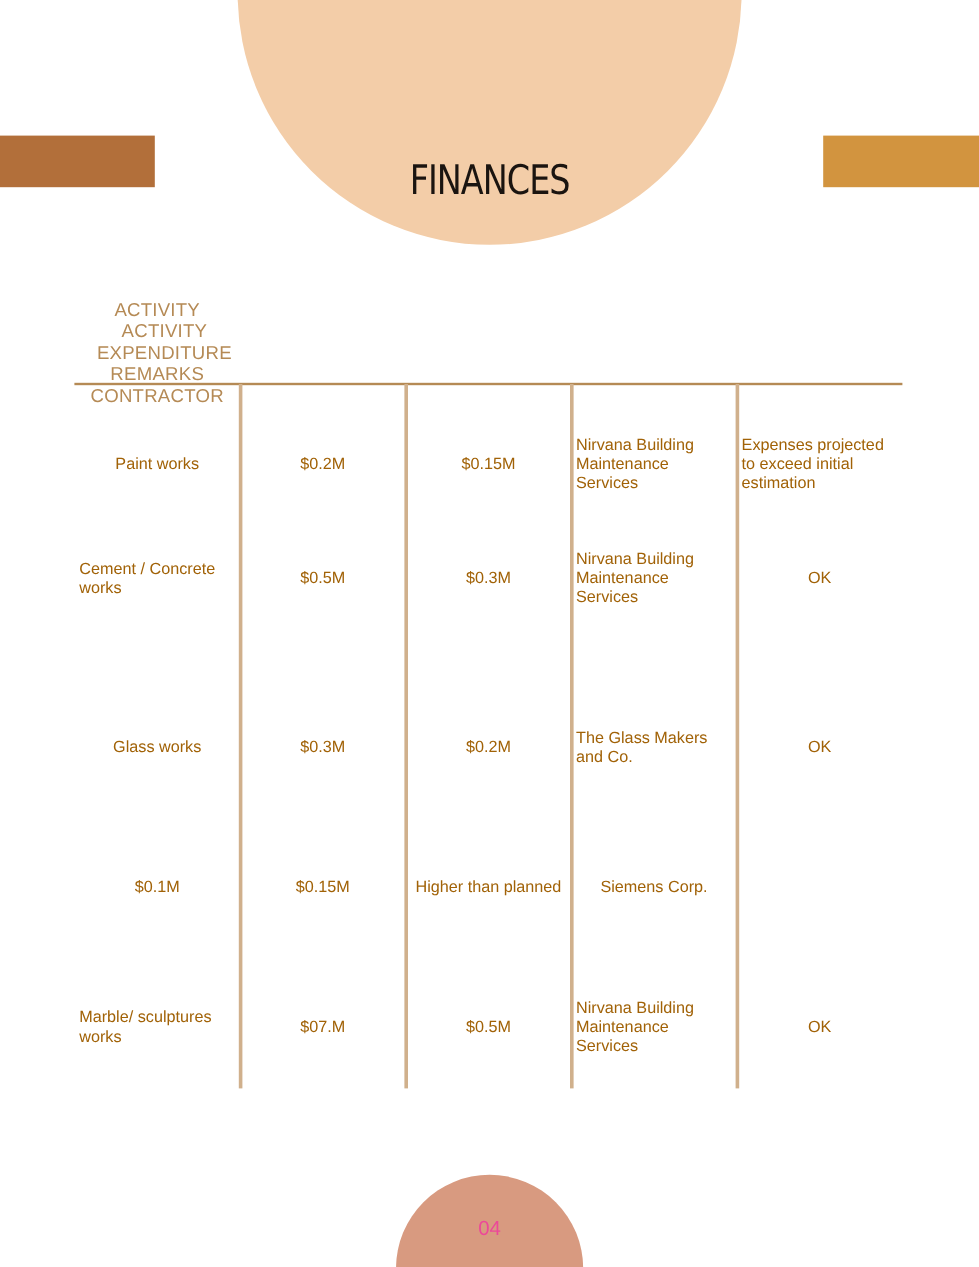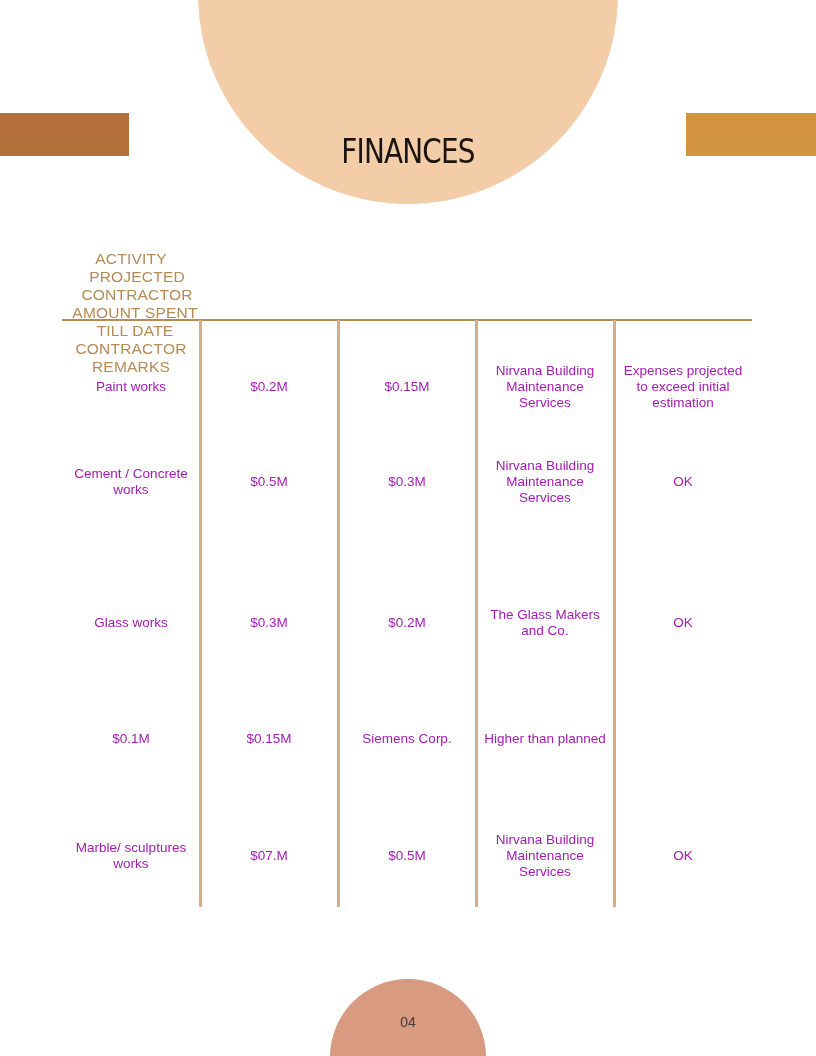--- a/index.html
+++ b/index.html
@@ -23,47 +23,46 @@
     .header-row { position: absolute; top: 250px; left: 62px; width: 690px; height: 44px; display: flex; flex-direction: column; }
     .hcell {
       width: 138px; display: flex; align-items: center; justify-content: center; text-align: center;
       color: #b58a55; font-size: 15.5px; line-height: 18px; letter-spacing: 0.2px;
     }
     .hline { position: absolute; top: 319px; left: 62px; width: 690px; height: 1.5px; background: #b58a55; }
     .vline { position: absolute; top: 320px; width: 3px; height: 587px; background: #d0b08c; }
 
     .row { position: absolute; left: 62px; width: 690px; display: flex; height: 60px; }
     .cell {
-      width: 138px; display: flex; align-items: center; justify-content: center; text-align: center;
-      color: #a21caf; font-size: 13.5px; line-height: 16px; padding: 0 4px; box-sizing: border-box; margin-top: 16px;
+      width: 138px; display: flex; align-items: center; justify-content: center; 
+      color: #a16207; font-size: 13.5px; line-height: 16px; padding: 0 4px; box-sizing: border-box; margin-top: 16px;
     }
 
     .page-circle {
       position: absolute; left: 330px; top: 979px; width: 156px; height: 156px; border-radius: 50%;
       background: #d89a80;
     }
     .page-num {
       position: absolute; left: 330px; width: 156px; top: 1014px; text-align: center;
-      color: #404040; font-size: 14px;
+      color: #ec4899; font-size: 17px;
     }
   </style>
 </head>
 <body>
 
 <div class="top-circle"></div>
 <div class="bar-left"></div>
 <div class="bar-right"></div>
 <h1 class="title">FINANCES</h1>
 
 <div class="header-row">
   <div class="hcell" style="width:138px">ACTIVITY</div>
-  <div class="hcell" style="width:138px;padding:0 6px">PROJECTED CONTRACTOR</div>
-  <div class="hcell" style="width:138px;padding:0 4px">AMOUNT SPENT TILL DATE</div>
+  <div class="hcell" style="width:138px;padding:0 6px">ACTIVITY EXPENDITURE</div>
+  <div class="hcell" style="width:138px">REMARKS</div>
   <div class="hcell" style="width:138px">CONTRACTOR</div>
-  <div class="hcell" style="width:138px">REMARKS</div>
 </div>
 
 <div class="hline"></div>
 <div class="vline" style="left:199px"></div>
 <div class="vline" style="left:337px"></div>
 <div class="vline" style="left:475px"></div>
 <div class="vline" style="left:613px"></div>
 
 <div class="row" style="top:349px">
   <div class="cell">Paint works</div>
@@ -85,22 +84,22 @@
   <div class="cell">Glass works</div>
   <div class="cell">$0.3M</div>
   <div class="cell">$0.2M</div>
   <div class="cell">The Glass Makers and Co.</div>
   <div class="cell">OK</div>
 </div>
 
 <div class="row" style="top:701px">
   <div class="cell">$0.1M</div>
   <div class="cell">$0.15M</div>
+  <div class="cell">Higher than planned</div>
   <div class="cell">Siemens Corp.</div>
-  <div class="cell">Higher than planned</div>
 </div>
 
 <div class="row" style="top:818px">
   <div class="cell">Marble/ sculptures works</div>
   <div class="cell">$07.M</div>
   <div class="cell">$0.5M</div>
   <div class="cell">Nirvana Building Maintenance Services</div>
   <div class="cell">OK</div>
 </div>
 

